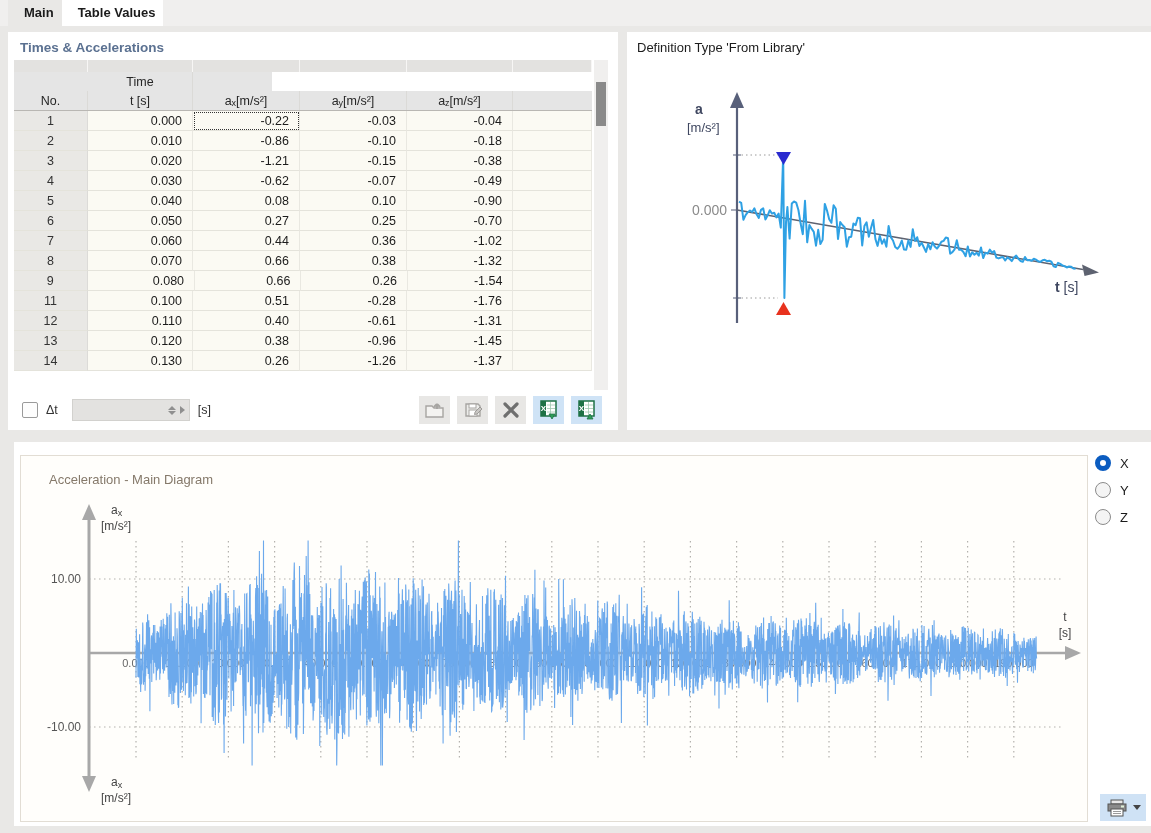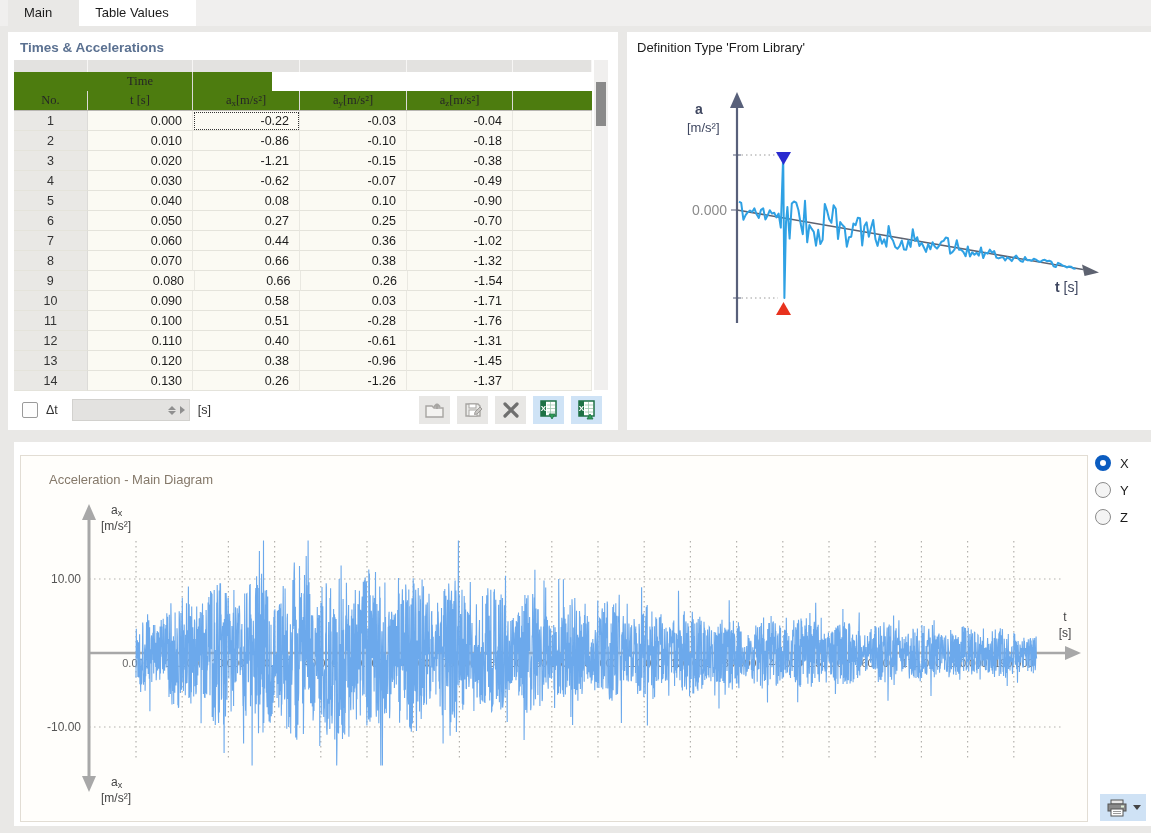--- a/index.html
+++ b/index.html
@@ -1,38 +1,38 @@
 <!DOCTYPE html>
 <html><head>
 <meta charset="utf-8">
 <style>
   * { margin:0; padding:0; box-sizing:border-box; }
   html,body { width:1151px; height:833px; overflow:hidden; }
   body { background:#e9e8e6; font-family:"Liberation Sans", sans-serif; position:relative; font-size:13px; color:#1b1b1b; }
 
   
   .tabbar { position:absolute; left:0; top:0; width:1151px; height:26px; background:#f0efee; display:flex; align-items:flex-end; }
-  .tab { padding:5px 27px 6px 16px; font-size:13px; color:#1b1b1b; cursor:default; }
+  .tab { padding:5px 8px 6px 16px; font-size:13px; color:#1b1b1b; cursor:default;font-weight:bold; }
   .tab.inactive { background:#e9e8e6; margin-left:8px; }
   .tab.active { background:#ffffff; }
 
   
   .panel { position:absolute; background:#ffffff; }
   #left-panel  { left:8px;  top:32px; width:610px; height:398px; }
   #right-panel { left:627px; top:32px; width:524px; height:398px; }
   #bottom-panel{ left:14px; top:442px; width:1137px; height:384px; }
 
   .panel-title-blue { position:absolute; left:12px; top:8px; font-weight:bold; font-size:13.5px; color:#5b7191; }
   .panel-title-plain { position:absolute; left:10px; top:8px; font-size:13px; color:#1b1b1b; }
 
   
   #grid { position:absolute; left:6px; top:28px; width:578px; }
   .grow { display:flex; }
   .gripcell { height:12px; background:#e3e2e0; border-right:1px solid #f7f6f5; }
-  .hcell { height:19px; background:#4d7c0f; border-right:1px solid #dbdad7; display:flex; align-items:center; justify-content:center; font-size:12.5px; color:#262626;font-family:Liberation Serif, serif; }
+  .hcell { height:19px; background:#e5e5e5; border-right:1px solid #dbdad7; display:flex; align-items:center; justify-content:center; font-size:12.5px; color:#262626; }
   .hdr-block { border-bottom:1px solid #b9b7b3; }
   .dcell { height:20px; background:#fbfaf3; border-right:1px solid #e9e8e1; border-bottom:1px solid #e4e3db; display:flex; align-items:center; justify-content:flex-end; padding-right:10px; font-size:12.5px; color:#1c1c1c; position:relative; }
   .rowhdr { background:#e9e8e5; justify-content:center; padding-right:0; color:#333; border-right:1px solid #dcdbd8; }
   .dcell.selected { outline:1px dotted #333; outline-offset:-2px; }
   sub.cs { font-size:9px; position:relative; top:2px; }
 
   
   #vscroll { position:absolute; left:586px; top:28px; width:14px; height:330px; background:#f0efee; }
   #vscroll .thumb { position:absolute; left:2px; top:22px; width:10px; height:44px; background:#8a8a8a; }
 
@@ -166,28 +166,20 @@
         <div class="dcell" style="width:107px">0.38</div>
         <div class="dcell" style="width:106px">-1.32</div>
         <div class="dcell" style="width:79px"></div>
       </div>
       <div class="grow">
         <div class="dcell rowhdr" style="width:74px">9</div>
         <div class="dcell" style="width:108px">0.080</div>
         <div class="dcell" style="width:107px">0.66</div>
         <div class="dcell" style="width:107px">0.26</div>
         <div class="dcell" style="width:106px">-1.54</div>
-        <div class="dcell" style="width:79px"></div>
-      </div>
-      <div class="grow">
-        <div class="dcell rowhdr" style="width:74px">10</div>
-        <div class="dcell" style="width:105px">0.090</div>
-        <div class="dcell" style="width:107px">0.58</div>
-        <div class="dcell" style="width:107px">0.03</div>
-        <div class="dcell" style="width:106px">-1.71</div>
         <div class="dcell" style="width:79px"></div>
       </div>
       <div class="grow">
         <div class="dcell rowhdr" style="width:74px">11</div>
         <div class="dcell" style="width:105px">0.100</div>
         <div class="dcell" style="width:107px">0.51</div>
         <div class="dcell" style="width:107px">-0.28</div>
         <div class="dcell" style="width:106px">-1.76</div>
         <div class="dcell" style="width:79px"></div>
       </div>

